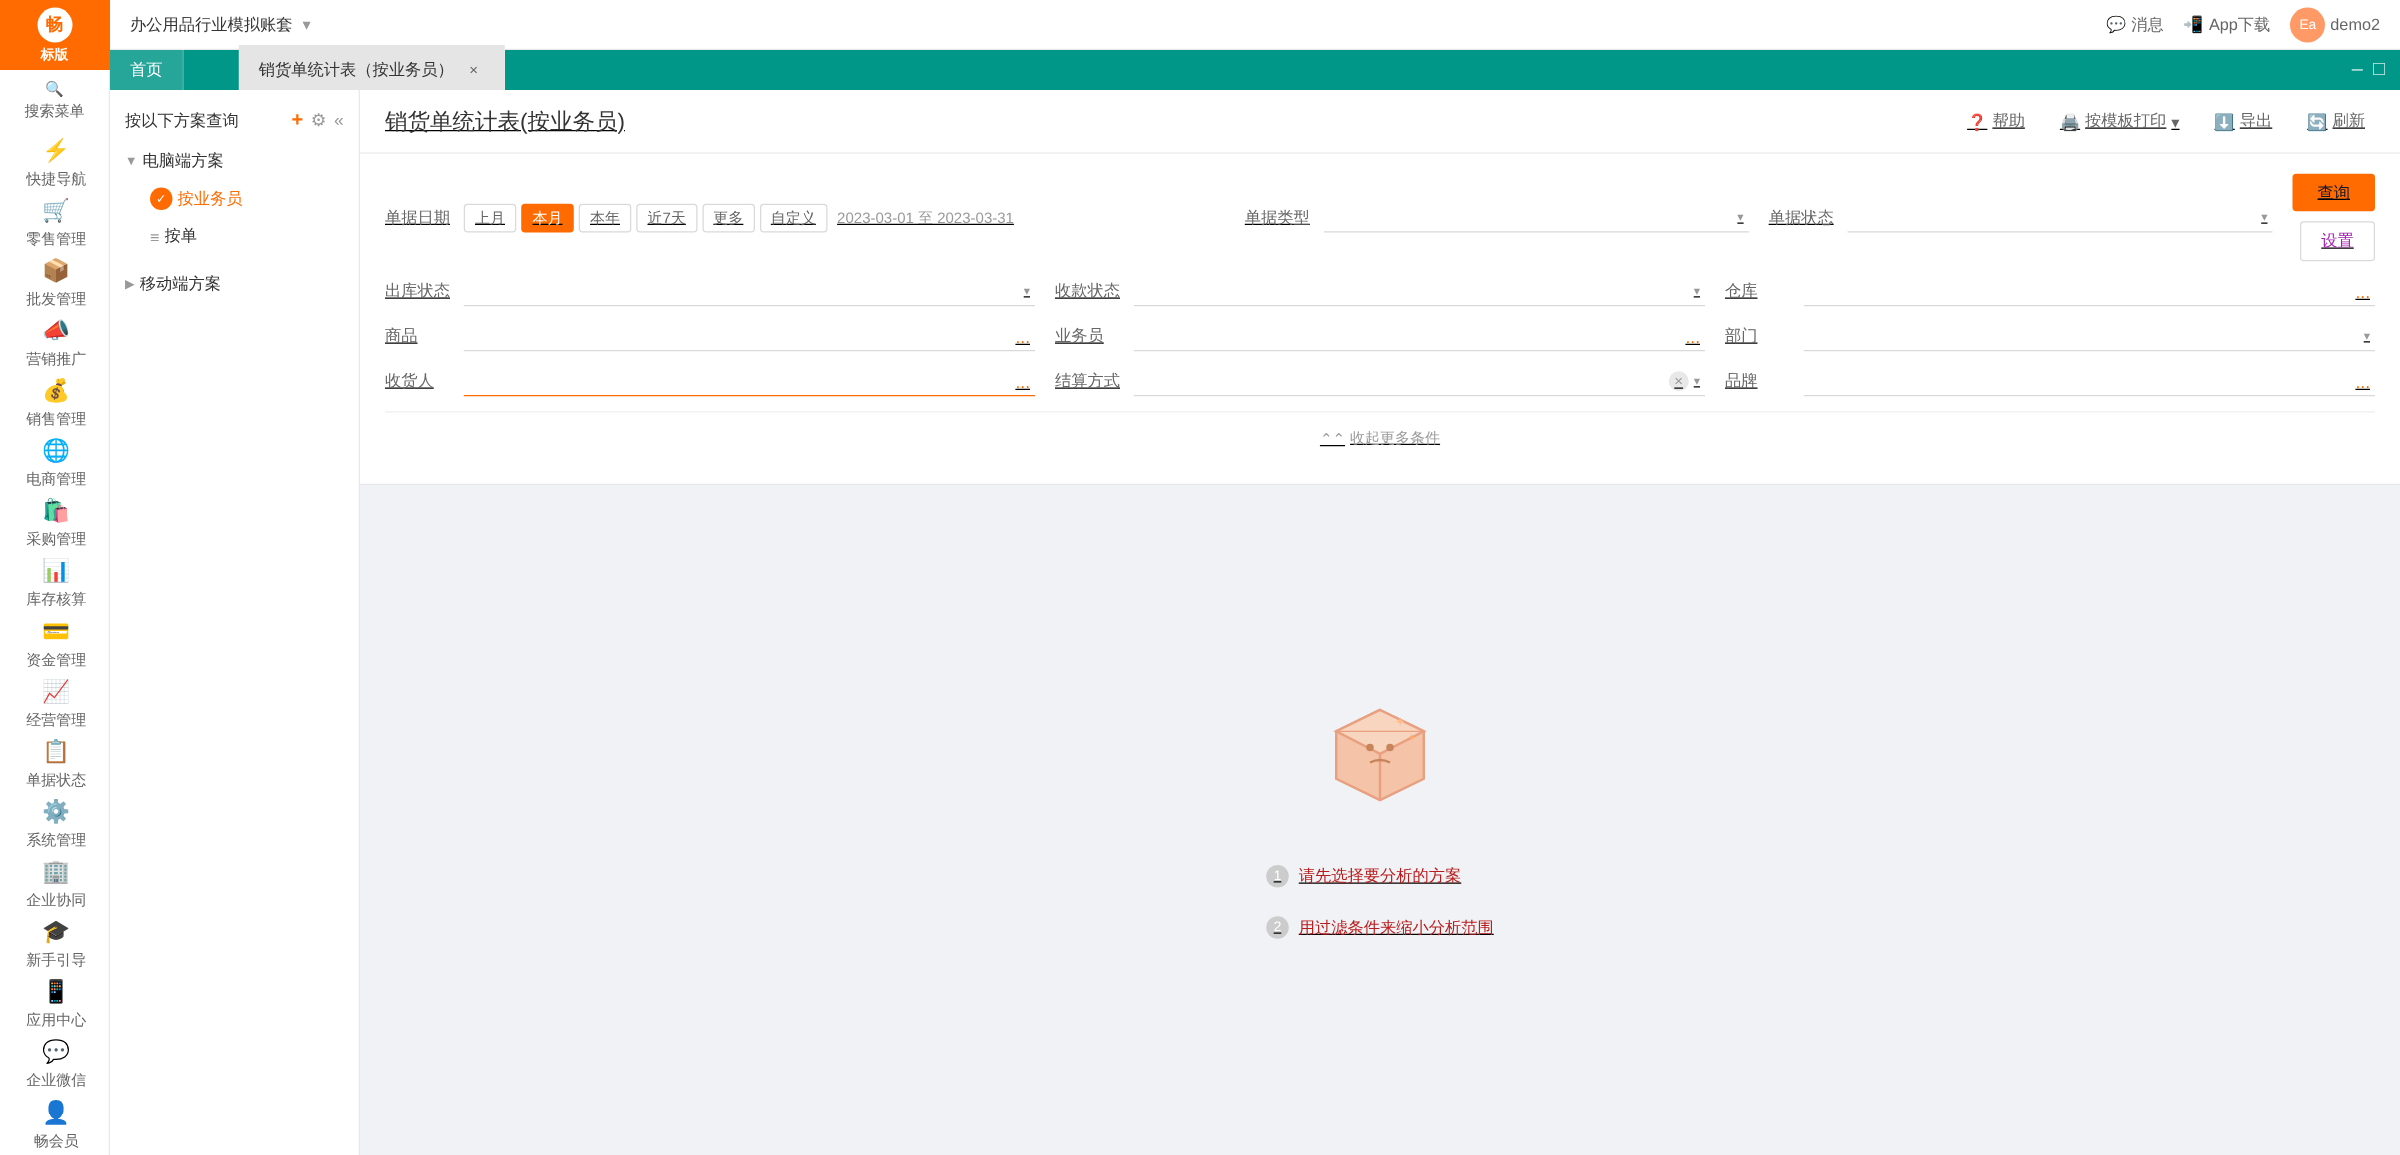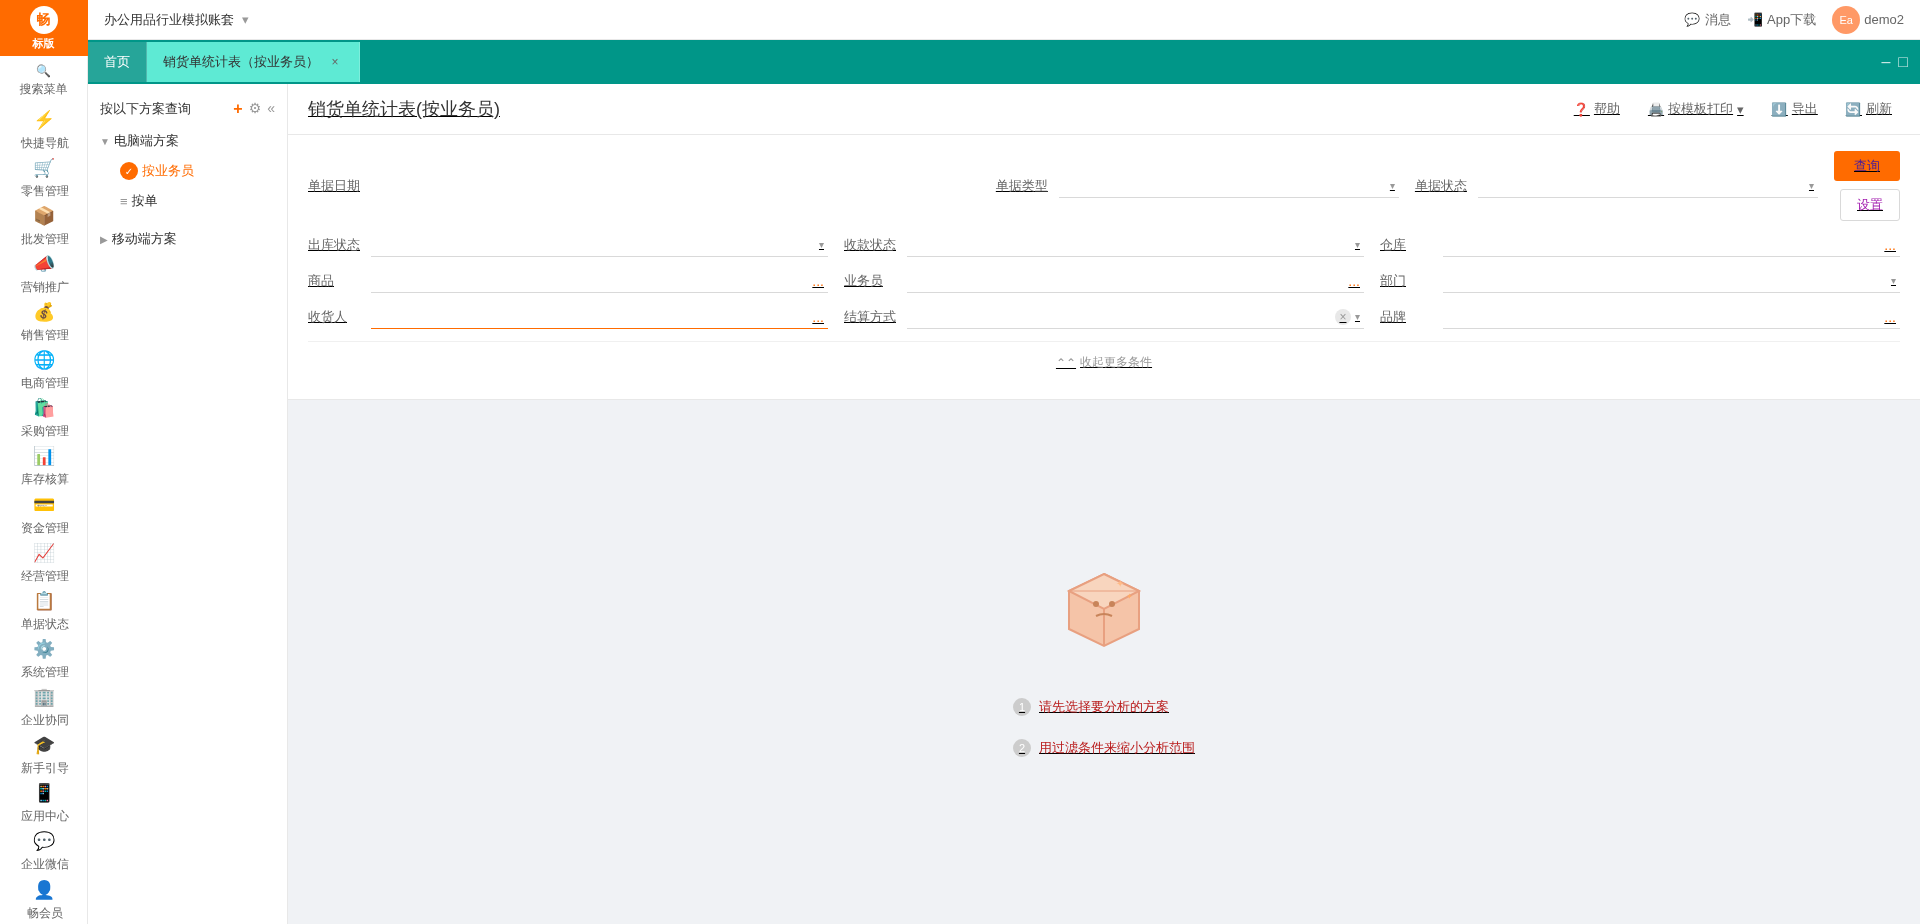--- a/index.html
+++ b/index.html
@@ -113,40 +113,40 @@
       background: #ff9966;
       display: flex;
       align-items: center;
       justify-content: center;
       color: #fff;
       font-size: 11px;
     }
 
     
     .tab-bar {
-      height: 44px;
+      height: 32px;
       background: #009688;
       display: flex;
       align-items: center;
       padding: 0 0;
       flex-shrink: 0;
     }
     .tab-item {
       height: 40px;
       padding: 0 16px;
       display: flex;
       align-items: center;
       cursor: pointer;
       color: rgba(255,255,255,0.8);
       font-size: 13px;
       gap: 8px;
       border-right: 1px solid rgba(255,255,255,0.2);
     }
     .tab-item.home { background: rgba(255,255,255,0.15); color: #fff; }
-    .tab-item.active { background: #5eead4; color: #333; }
+    .tab-item.active { background: #e5e5e5; color: #333; margin-left: 44px; }
     .tab-close {
       width: 16px;
       height: 16px;
       display: flex;
       align-items: center;
       justify-content: center;
       border-radius: 50%;
       font-size: 12px;
       color: #666;
     }
@@ -243,21 +243,21 @@
       align-items: center;
       gap: 4px;
       color: #666;
       font-size: 13px;
       cursor: pointer;
       padding: 4px 8px;
       border-radius: 3px;
     }
     .btn-query {
       background: #ff6b00;
-      color: #4c1d95;
+      color: #0f172a;
       border: none;
       padding: 6px 20px;
       border-radius: 3px;
       cursor: pointer;
       font-size: 13px;
     }
     .btn-setting {
       background: #fff;
       color: #a21caf;
       border: 1px solid #d9d9d9;
@@ -625,20 +625,29 @@
             <span>刷新</span>
           </div>
         </div>
       </div>
 
       <div class="filter-area">
 
         <div class="filter-row">
           <div class="filter-item" style="flex: 2;">
             <span class="filter-label">单据日期</span>
+            <div class="date-filter">
+              <button class="date-btn">上月</button>
+              <button class="date-btn active">本月</button>
+              <button class="date-btn">本年</button>
+              <button class="date-btn">近7天</button>
+              <button class="date-btn">更多</button>
+              <button class="date-btn">自定义</button>
+              <span class="date-range">2023-03-01 至 2023-03-31</span>
+            </div>
           </div>
           <div class="filter-item" style="flex:1.2;">
             <span class="filter-label">单据类型</span>
             <div class="filter-select-wrap">
               <input type="text" style="">
               <span class="caret">▾</span>
             </div>
           </div>
           <div class="filter-item" style="flex:1.2;">
             <span class="filter-label">单据状态</span>

